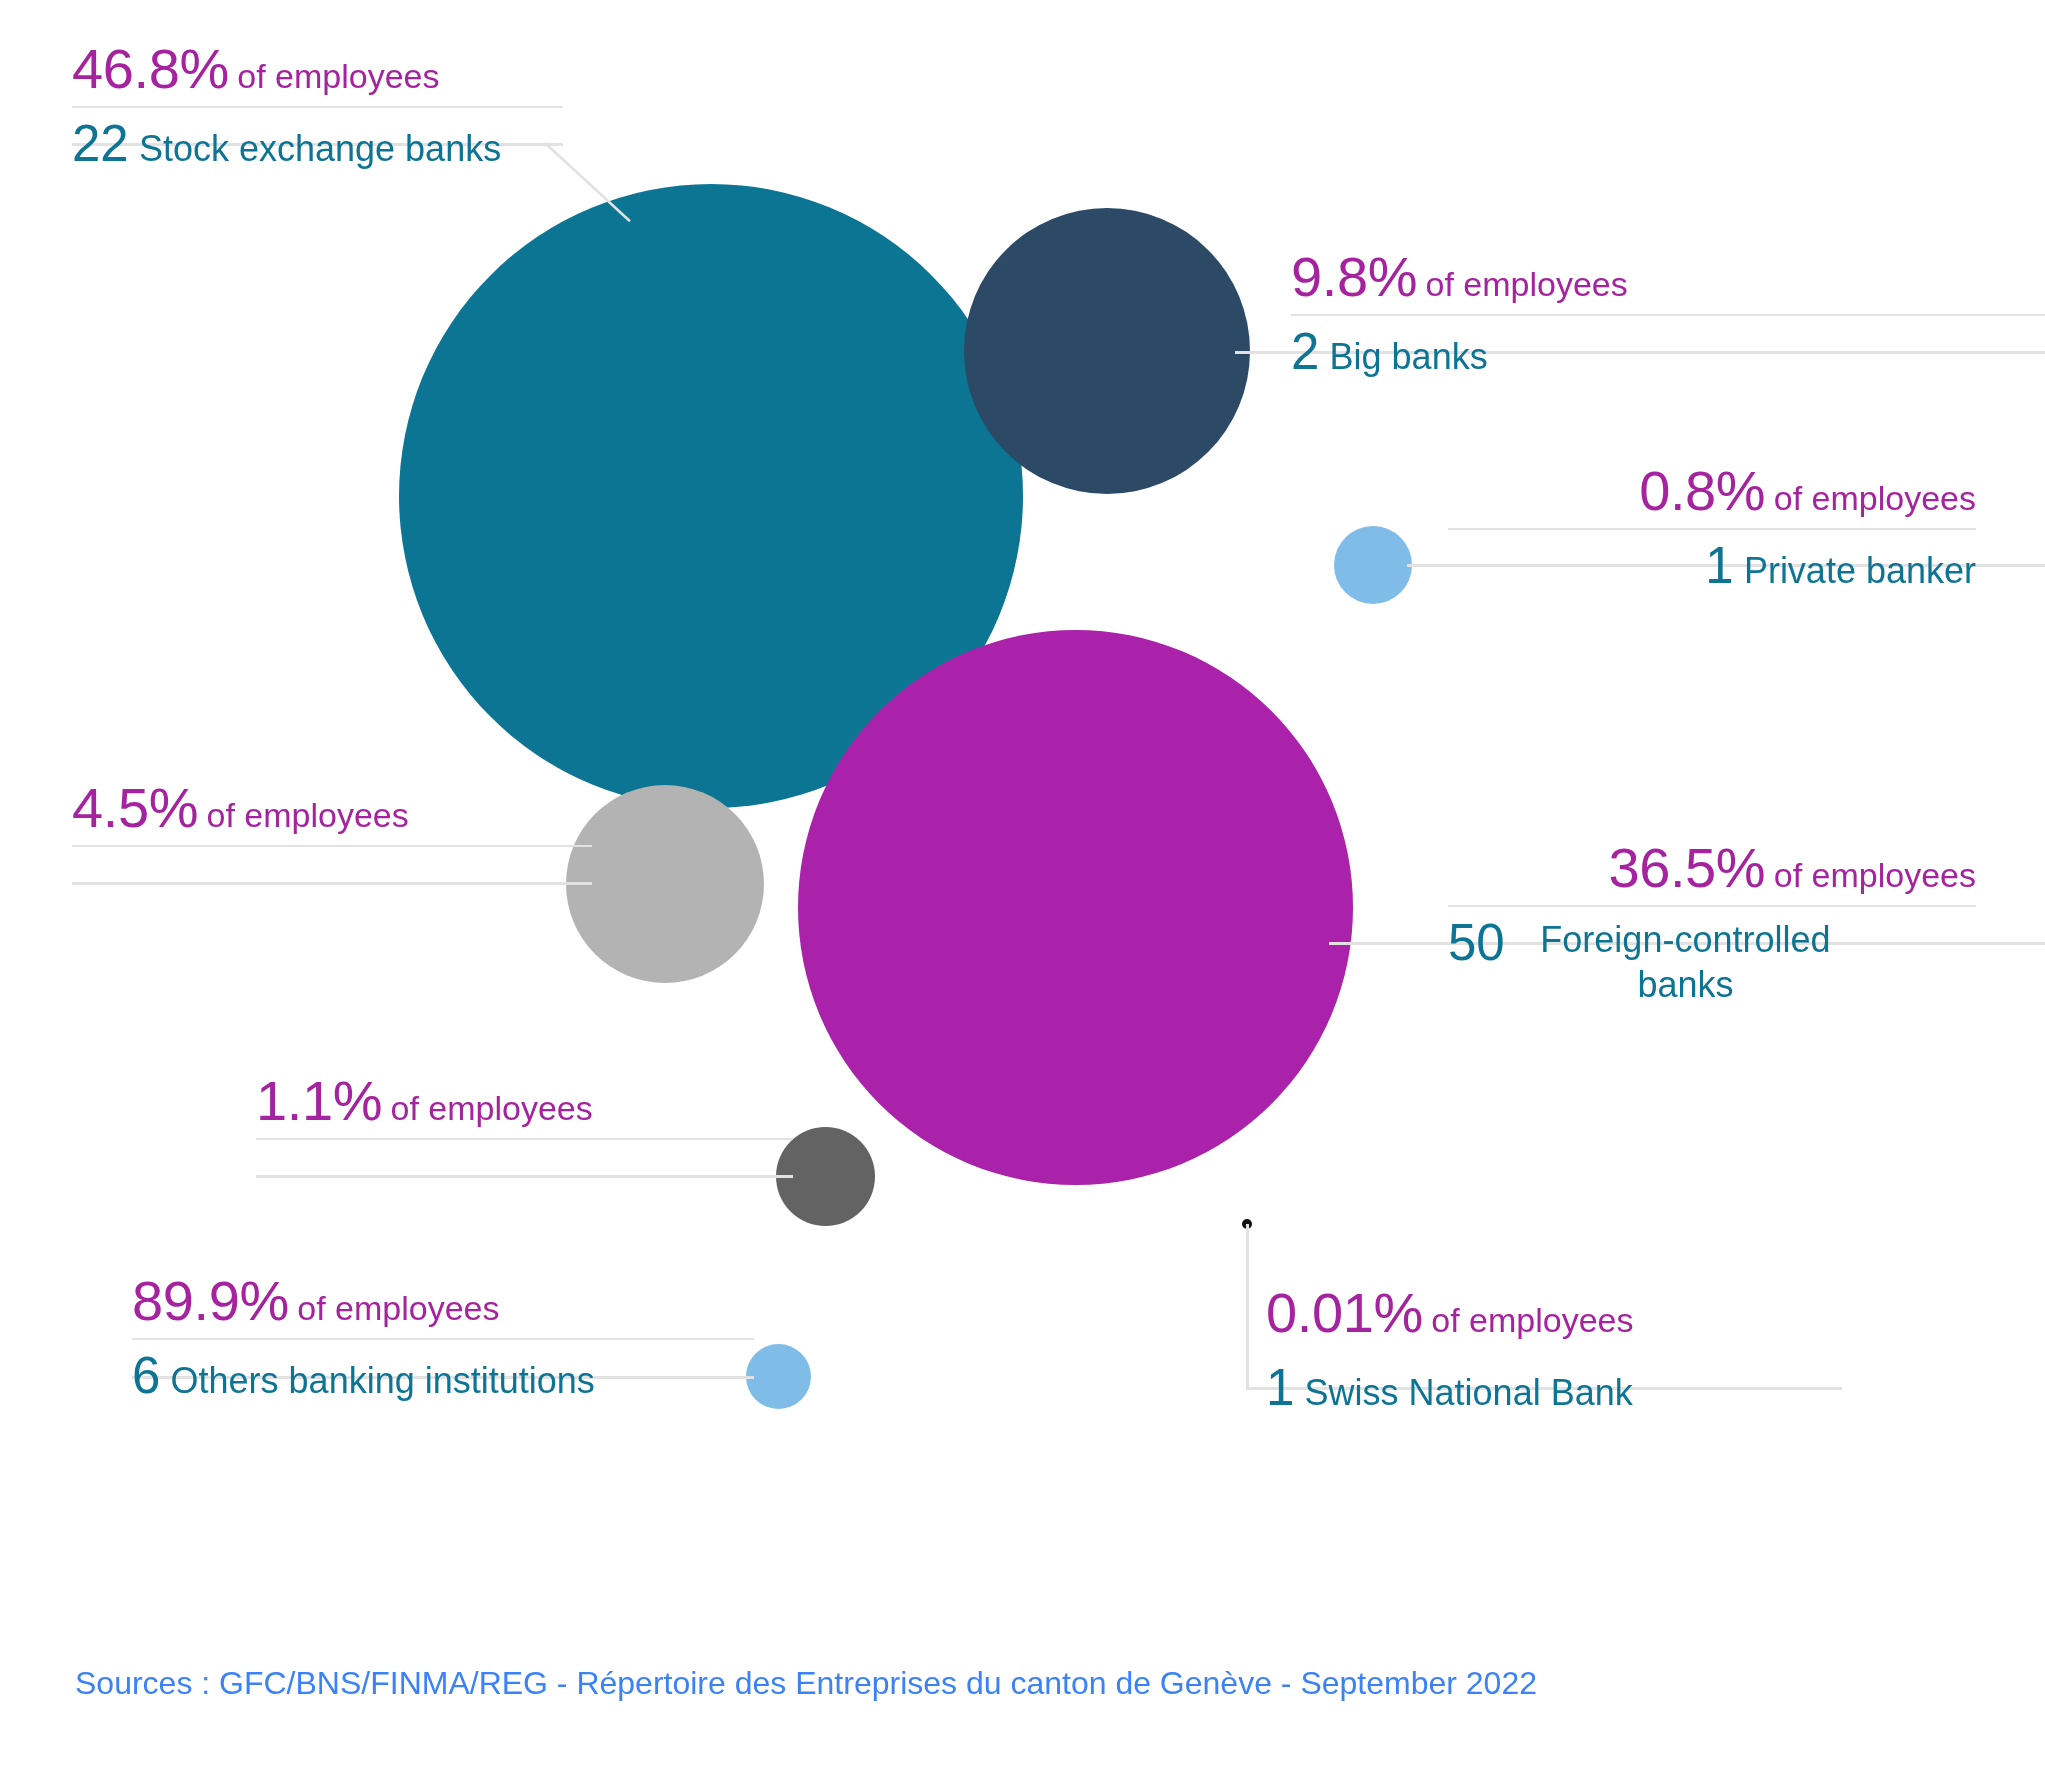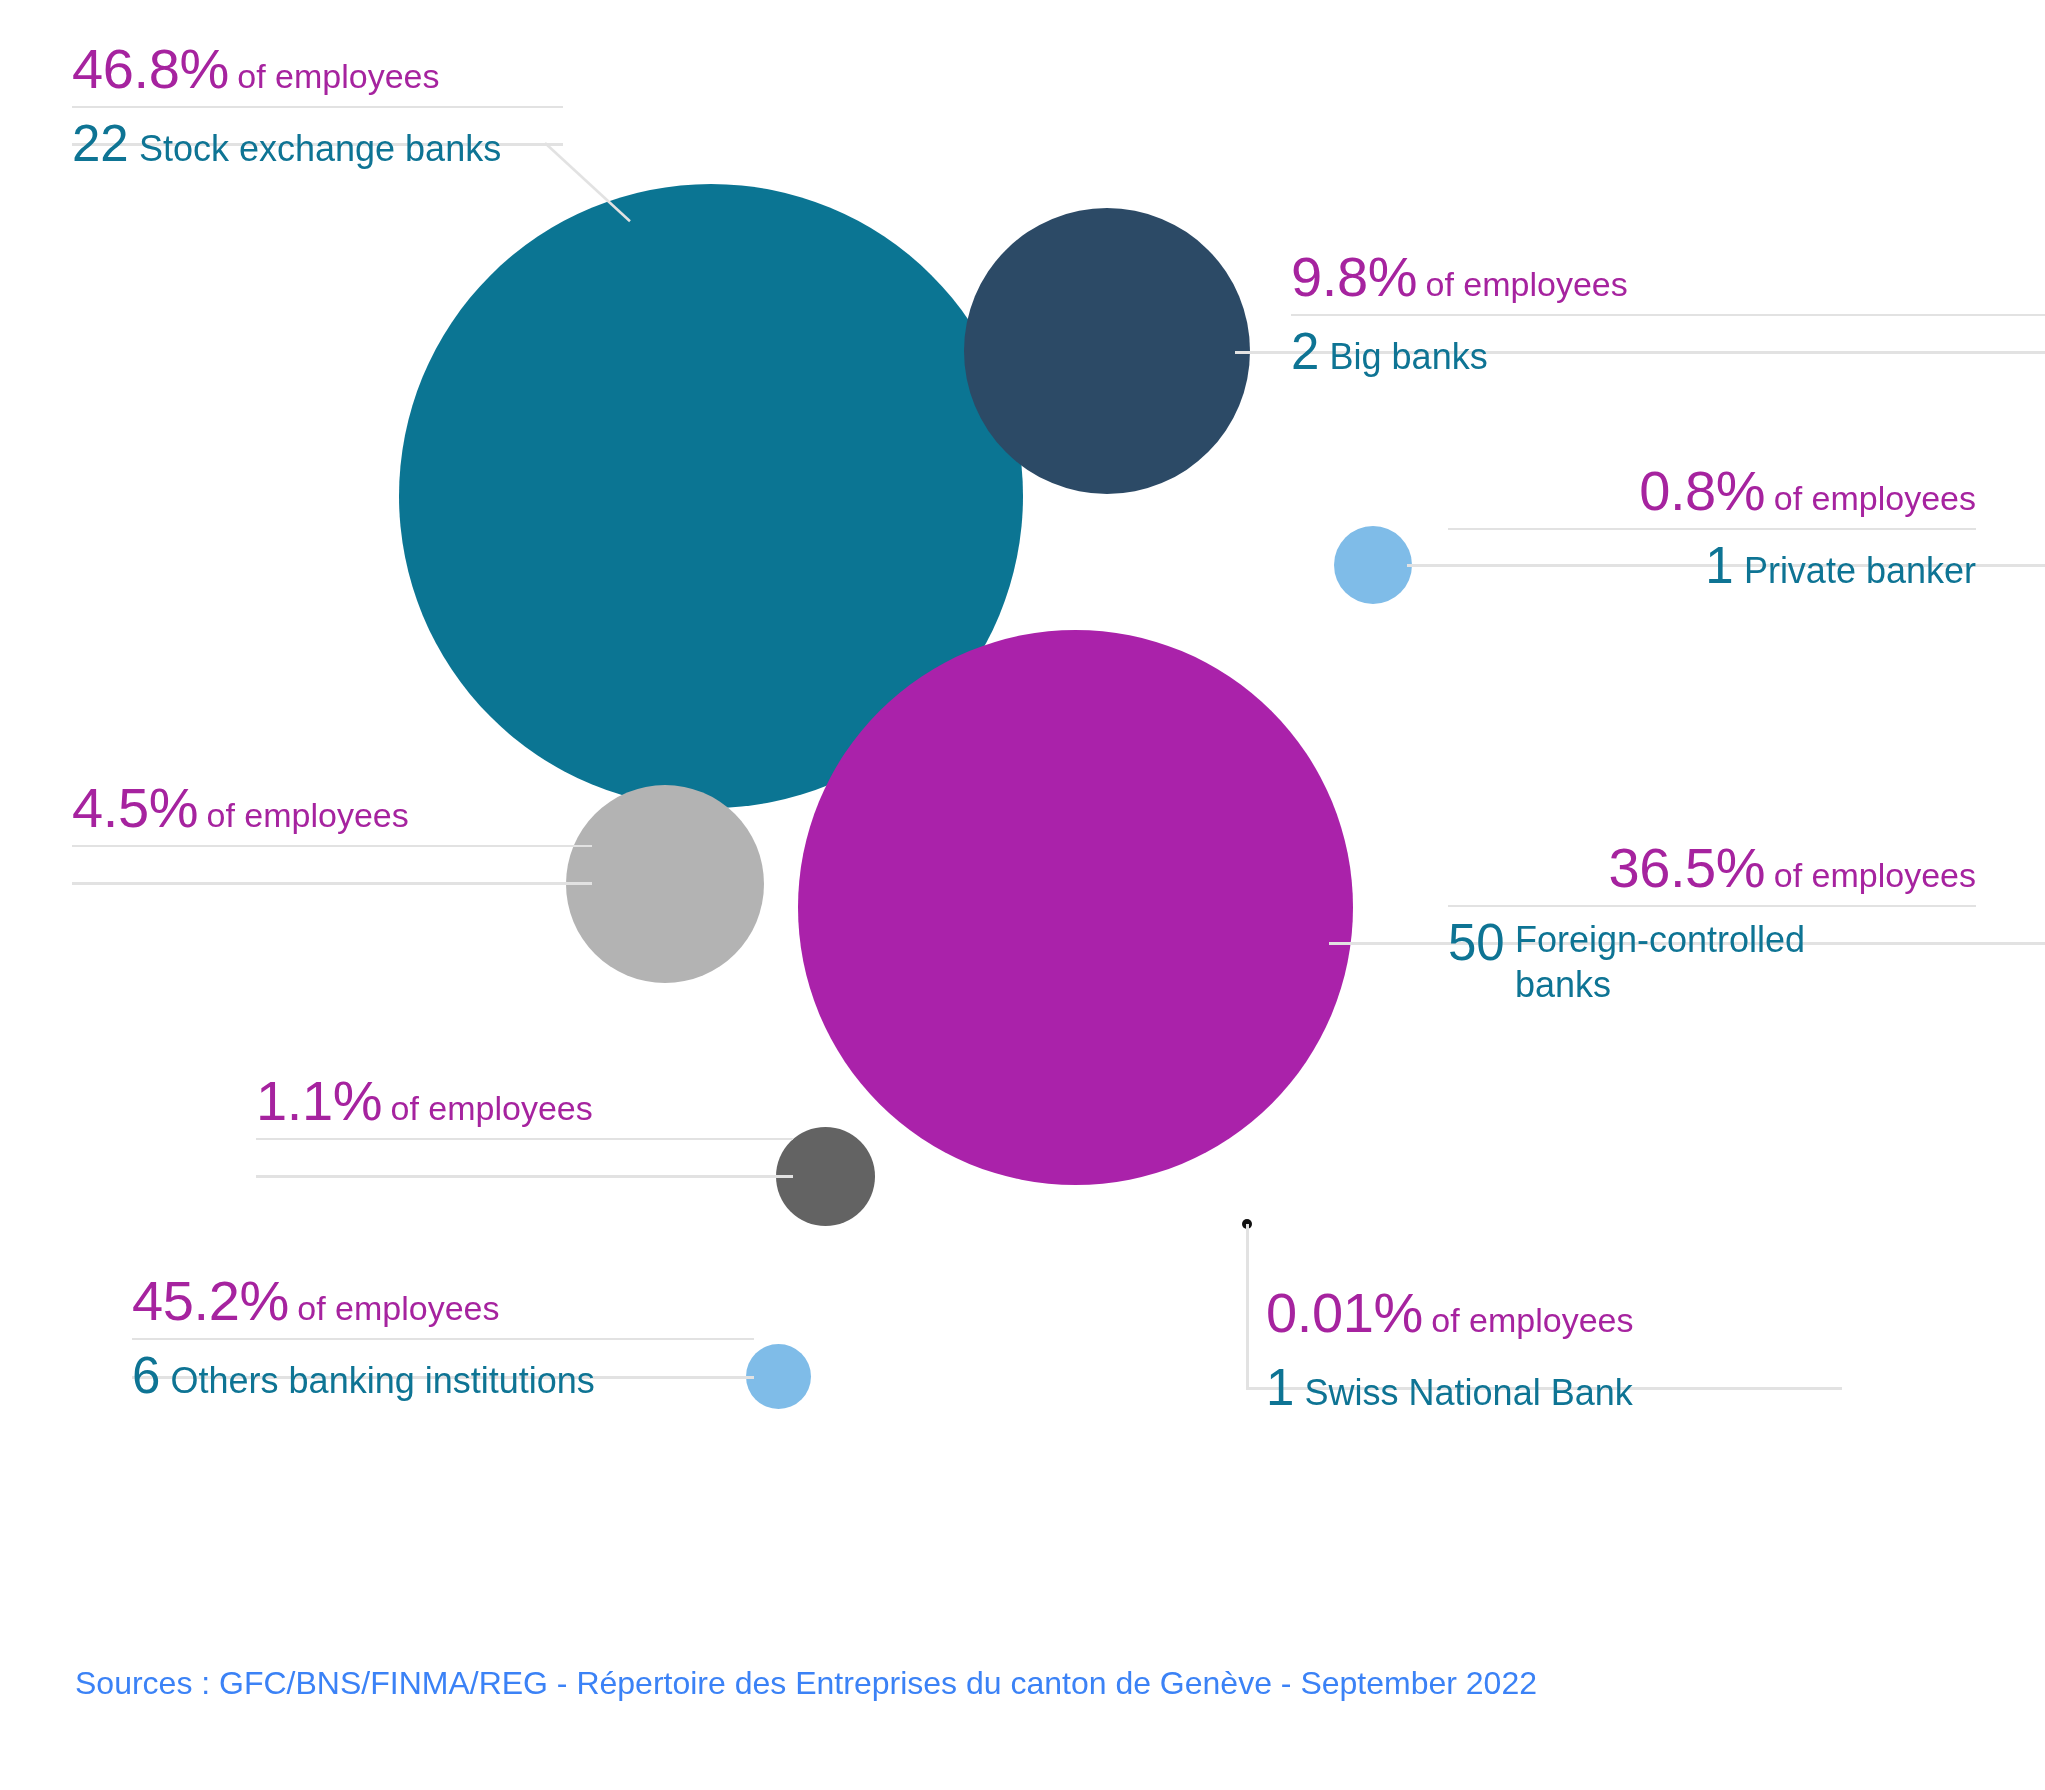--- a/index.html
+++ b/index.html
@@ -66,20 +66,21 @@
     padding-top: 10.2px;
   }
   .label .count {
     font-size: 51px;
     font-weight: 400;
   }
   .label .name {
     font-size: 36px;
     font-weight: 400;
     margin-left: 10.2px;
+    text-align: center;
   }
   .label .name.wrap {
     white-space: normal;
     display: inline-block;
     vertical-align: top;
     max-width: 341px;
     line-height: 1.25;
   }
 
   
@@ -187,21 +188,21 @@
 
   <div class="label" style="left:256px; top:1073px; width:537px;">
     <span class="pct-line">
       <span class="pct">1.1%</span><span class="pct-suffix">of employees</span>
     </span>
     <span class="rule"></span>
   </div>
 
   <div class="label" style="left:132px; top:1273px; width:622px;">
     <span class="pct-line">
-      <span class="pct">45.2%</span><span class="pct-suffix">of employees</span>
+      <span class="pct">89.9%</span><span class="pct-suffix">of employees</span>
     </span>
     <span class="rule"></span>
     <span class="count-line">
       <span class="count">6</span><span class="name">Others banking institutions</span>
     </span>
   </div>
 
   <div class="label" style="left:1266px; top:1285px; width:545px;">
     <span class="pct-line">
       <span class="pct">0.01%</span><span class="pct-suffix">of employees</span>

